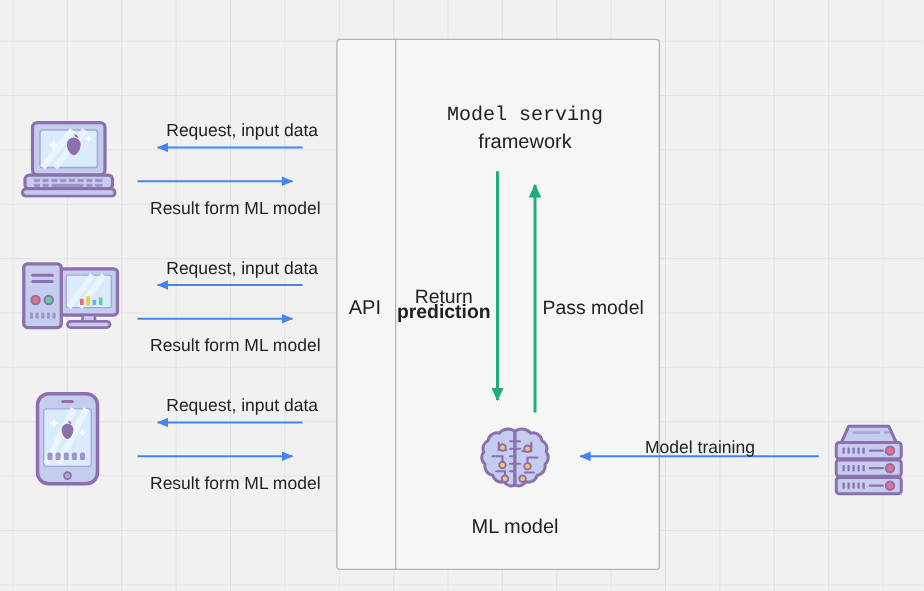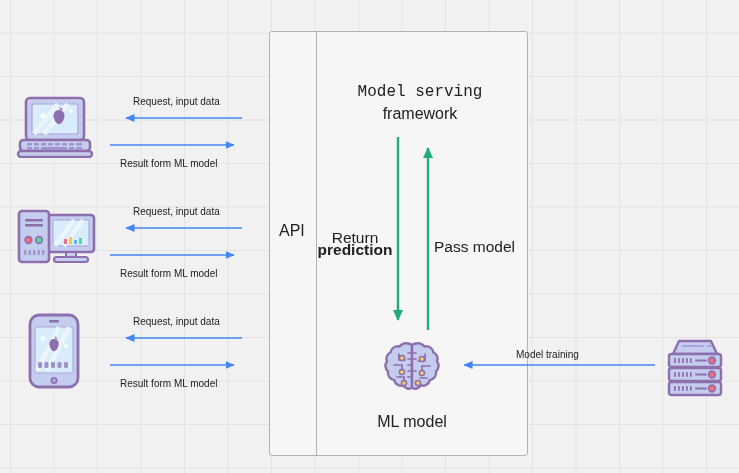--- a/index.html
+++ b/index.html
@@ -31,21 +31,21 @@
     box-sizing:border-box;
   }
   .panel-divider{
     position:absolute;
     left:316px;top:31px;width:0;height:425px;
     border-left:1.5px solid #b3b3b3;
   }
 
   
   .lbl{position:absolute;color:#212121;white-space:pre;}
-  .lbl-sm{font-size:10px;}
+  .lbl-sm{font-size:14px;}
   .lbl-md{font-size:15.5px;line-height:19px;}
   .lbl-lg{font-size:16px;line-height:21px;}
   .center{text-align:center;}
 
   
   svg.ov{position:absolute;left:0;top:0;width:739px;height:473px;overflow:visible;pointer-events:none;}
 
   
   .icon-wrap{position:absolute;}
 </style>
@@ -241,21 +241,21 @@
 
   <div class="lbl lbl-sm" style="left:133px;top:96px;">Request, input data</div>
   <div class="lbl lbl-sm" style="left:120px;top:158px;">Result form ML model</div>
 
   <div class="lbl lbl-sm" style="left:133px;top:206px;">Request, input data</div>
   <div class="lbl lbl-sm" style="left:120px;top:268px;">Result form ML model</div>
 
   <div class="lbl lbl-sm" style="left:133px;top:316px;">Request, input data</div>
   <div class="lbl lbl-sm" style="left:120px;top:378px;">Result form ML model</div>
 
-  <div class="lbl lbl-lg" style="left:279px;top:220px;">API</div>
+  <div class="lbl lbl-lg" style="left:279px;top:236px;">API</div>
 
   <div class="lbl lbl-lg center" style="left:330px;top:82px;width:180px;font-family:Liberation Mono, monospace;">Model serving</div>
   <div class="lbl lbl-md center" style="left:312px;top:228px;width:86px;">Return</div>
 
   <div class="lbl lbl-lg center" style="left:330px;top:103px;width:180px;">framework</div>
   <div class="lbl lbl-md center" style="left:306px;top:240px;width:98px;font-weight:bold;">prediction</div>
 
   <div class="lbl lbl-md" style="left:434px;top:237px;">Pass model</div>
 
   <div class="lbl lbl-lg center" style="left:352px;top:411px;width:120px;">ML model</div>

